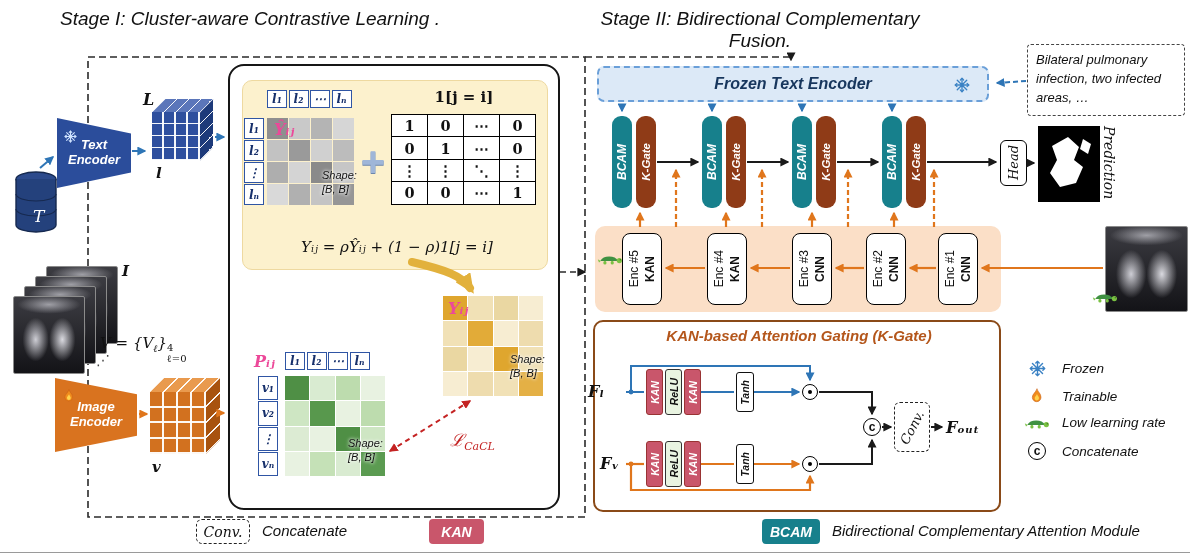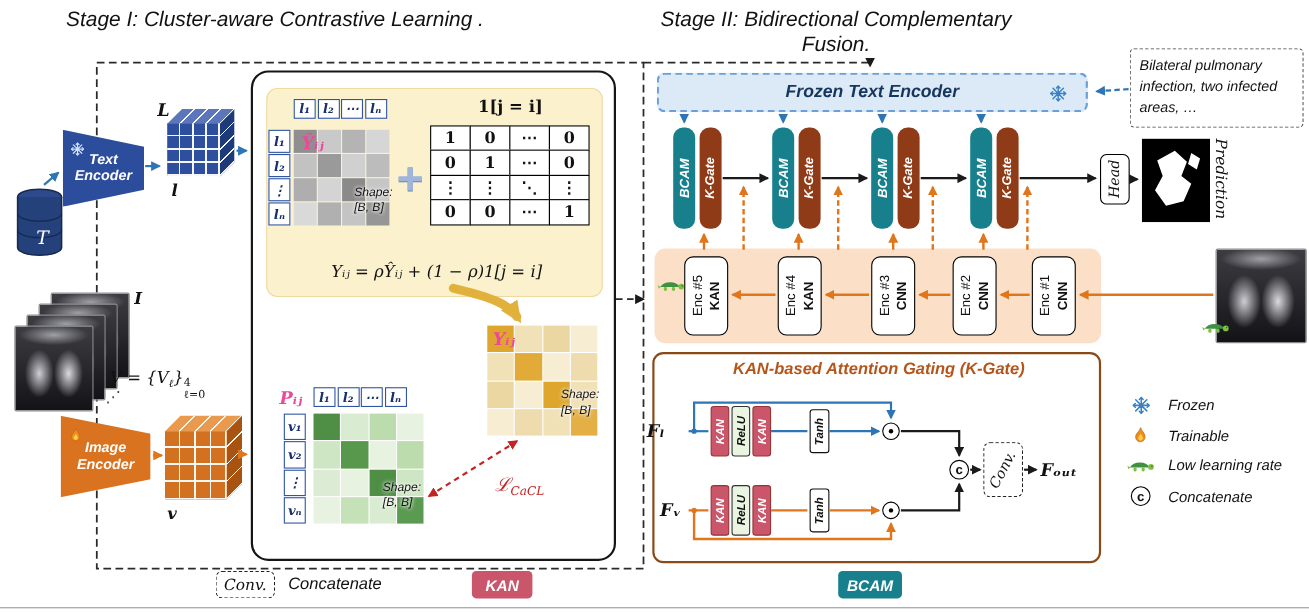--- a/index.html
+++ b/index.html
@@ -503,20 +503,21 @@
   <div class="bl-box" id="bl-conv">
       <span>Conv.</span>
     </div>
   <div class="bl-label" style="left:262px;">Concatenate</div>
   <div class="bl-box" id="bl-kan">
       <span>KAN</span>
     </div>
   <div class="bl-box" id="bl-bcam">
       <span>BCAM</span>
     </div>
+  <div class="bl-label" style="left:832px;">Bidirectional Complementary Attention Module</div>
   <div id="bottom-rule"></div>
 
   <svg id="svg-over" class="layer">
     <g fill="none" stroke="var(--arrow-blue,#2e75b6)" stroke-width="2">
       <path d="M40 168L53 157" marker-end="url(#ab)"></path>
       <path d="M132 151H145" marker-end="url(#ab)"></path>
       <path d="M215 137H224" marker-end="url(#ab)"></path>
       <path d="M622 104V111" marker-end="url(#ab)"></path>
       <path d="M712 104V111" marker-end="url(#ab)"></path>
       <path d="M802 104V111" marker-end="url(#ab)"></path>

